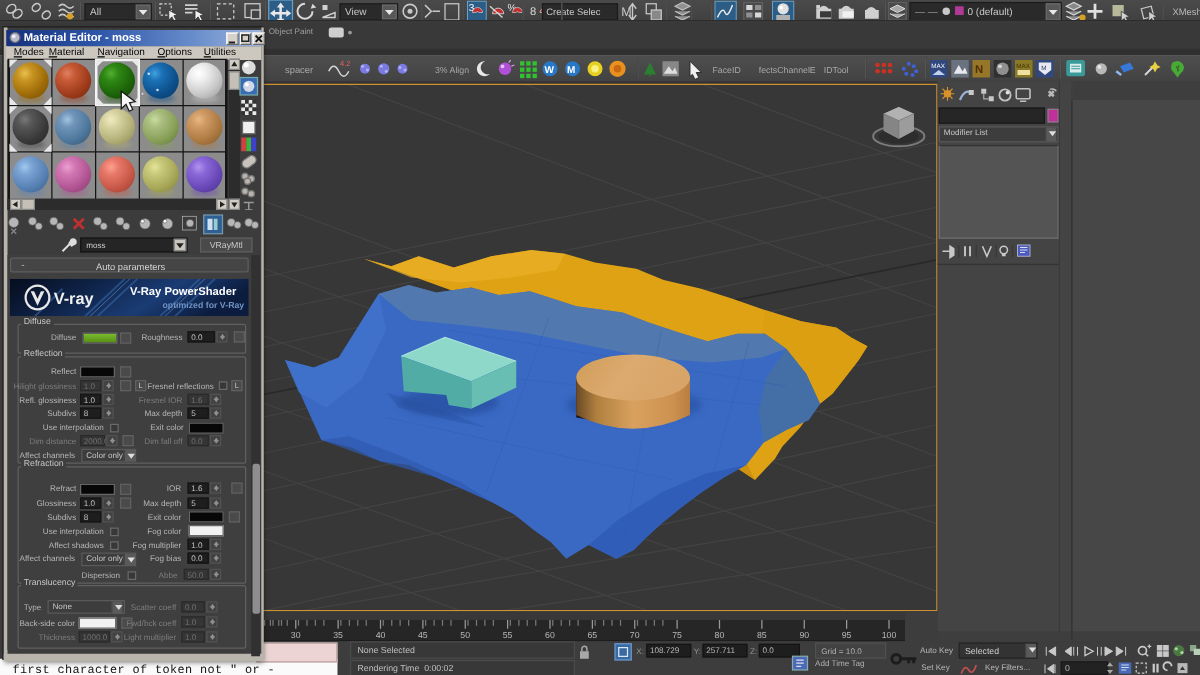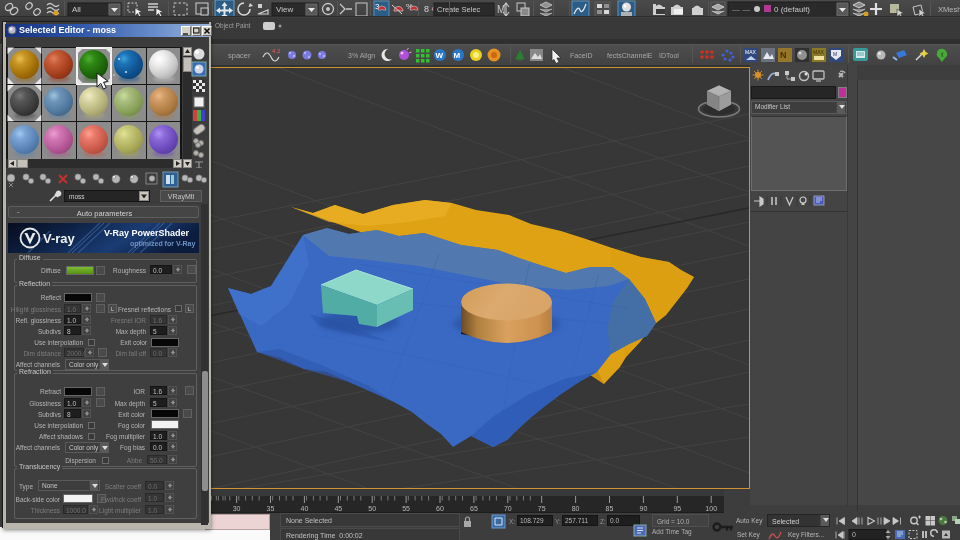--- a/index.html
+++ b/index.html
@@ -467,20 +467,21 @@
 <text x="435.4" y="14.5" font-size="7" fill="#b8b8b8" text-anchor="middle" font-family="Liberation Sans">90</text>
 <text x="469.3" y="14.5" font-size="7" fill="#b8b8b8" text-anchor="middle" font-family="Liberation Sans">95</text>
 <text x="503.2" y="14.5" font-size="7" fill="#b8b8b8" text-anchor="middle" font-family="Liberation Sans">100</text>
 </svg>
     </div>
 <div class="abs" style="left:724px;top:489px;width:26px;height:24px;background:#3d3d3d;"></div>
 
 <div class="abs" style="left:0;top:513px;width:960px;height:27px;background:#3d3d3d;">
 <div class="abs" style="left:0;top:14px;width:270px;height:13px;background:#fafafa;"></div>
 <div class="abs" style="left:205px;top:1px;width:65px;height:16px;background:#ecd4d4;border:1px solid #b8a0a0;"></div>
+<div class="abs" style="left:10px;top:17px;font-family:'Liberation Mono',monospace;font-size:9.5px;color:#111;letter-spacing:0.3px;white-space:nowrap;">first character of token not " or -</div>
 <div class="abs" style="left:280px;top:0;width:180px;height:14px;background:#383838;border:1px solid #4a4a4a;">
 <div class="lbl" style="left:5px;top:2px;font-size:7px;color:#c0c0c0;">None Selected</div>
       </div>
 <div class="abs" style="left:280px;top:15px;width:180px;height:12px;background:#383838;border:1px solid #4a4a4a;border-bottom:none;">
 <div class="lbl" style="left:5px;top:2px;font-size:7px;color:#c0c0c0;">Rendering Time&nbsp; 0:00:02</div>
       </div>
 <svg width="50" height="16" style="position:absolute;left:462px;top:1px;">
 <rect x="2" y="7" width="7" height="6" fill="#a8a8a8"></rect>
         <path d="M3.5 7 v-2 a2 2 0 0 1 4 0 v2" stroke="#a8a8a8" fill="none" stroke-width="1.2"></path>
 <rect x="30" y="1" width="13" height="13" fill="#3a6aa0" stroke="#6a9ad0"></rect>
@@ -558,29 +559,36 @@
 
 <div class="abs" id="me" style="left:2px;top:21px;width:208px;height:507px;background:#3c3c3c;border:1px solid #1c1c1c;box-shadow:1px 2px 4px rgba(0,0,0,0.5);">
 <div class="abs" style="left:0;top:0;width:2.5px;height:507px;background:#b9b5ad;"></div>
 <div class="abs" style="left:205.5px;top:0;width:2.5px;height:507px;background:#b9b5ad;"></div>
 <div class="abs" style="left:0;top:501px;width:208px;height:6px;background:#b9b5ad;"></div>
 <div class="abs" style="left:2px;top:2px;width:204px;height:13px;background:linear-gradient(90deg,#16307c 0%,#2d55a8 35%,#6b8fcc 75%,#9cb4de 100%);">
 <svg width="10" height="10" style="position:absolute;left:2px;top:1px;">
           <circle cx="5" cy="5" r="4" fill="#b8bcc8" stroke="#667"></circle>
           <circle cx="4" cy="4" r="1.5" fill="#eef"></circle>
         </svg>
-<div class="abs" style="left:14px;top:1px;font-size:9px;font-weight:bold;color:#fff;white-space:nowrap;">Selected Editor - moss</div>
+<div class="abs" style="left:14px;top:1px;font-size:9px;font-weight:bold;color:#fff;white-space:nowrap;">Material Editor - moss</div>
 <div class="abs" style="left:176px;top:1.5px;width:9.5px;height:10px;background:#d6d2ca;border:1px solid #fff;border-right-color:#6a6a6a;border-bottom-color:#6a6a6a;"></div>
 <div class="abs" style="left:186.5px;top:1.5px;width:9.5px;height:10px;background:#d6d2ca;border:1px solid #fff;border-right-color:#6a6a6a;border-bottom-color:#6a6a6a;"></div>
 <div class="abs" style="left:197px;top:1.5px;width:9.5px;height:10px;background:#d6d2ca;border:1px solid #fff;border-right-color:#6a6a6a;border-bottom-color:#6a6a6a;"></div>
 <svg width="32" height="10" style="position:absolute;left:176px;top:1.5px;">
           <path d="M2 8 h5" stroke="#222" stroke-width="1.5"></path>
           <rect x="12.5" y="2" width="5.5" height="5" fill="none" stroke="#222" stroke-width="1.2"></rect>
           <path d="M23.5 2.5 l5 5 M28.5 2.5 l-5 5" stroke="#111" stroke-width="1.6"></path>
         </svg>
+</div>
+<div class="abs" style="left:2px;top:15px;width:204px;height:11px;background:#ccc8c0;">
+<div class="abs" style="left:6px;top:0px;font-size:8px;color:#000;"><u>M</u>odes</div>
+<div class="abs" style="left:34px;top:0px;font-size:8px;color:#000;"><u>M</u>aterial</div>
+<div class="abs" style="left:73px;top:0px;font-size:8px;color:#000;"><u>N</u>avigation</div>
+<div class="abs" style="left:121px;top:0px;font-size:8px;color:#000;"><u>O</u>ptions</div>
+<div class="abs" style="left:158px;top:0px;font-size:8px;color:#000;"><u>U</u>tilities</div>
 </div>
 <div class="abs" style="left:3px;top:25px;width:176px;height:121px;background:#151515;"></div>
 <div class="abs" style="left:4.5px;top:25.5px;width:33.8px;height:36.4px;background:#8c8c8c;">
 <div class="abs" style="left:6px;top:27.5px;width:22px;height:7px;border-radius:50%;background:#a06c08;opacity:0.45;filter:blur(1.5px);"></div>
 <div class="abs" style="left:2px;top:2.5px;width:29px;height:29px;border-radius:50%;background:radial-gradient(circle at 34% 30%,#e8c050 0%,#c79422 22%,#a06c08 60%,#7a4e04 95%);"></div>
 </div>
 <div class="abs" style="left:39.3px;top:25.5px;width:33.8px;height:36.4px;background:#8c8c8c;">
 <div class="abs" style="left:6px;top:27.5px;width:22px;height:7px;border-radius:50%;background:#a03c1c;opacity:0.45;filter:blur(1.5px);"></div>
 <div class="abs" style="left:2px;top:2.5px;width:29px;height:29px;border-radius:50%;background:radial-gradient(circle at 34% 30%,#e08060 0%,#c65a36 22%,#a03c1c 60%,#77290f 95%);"></div>
 </div>

